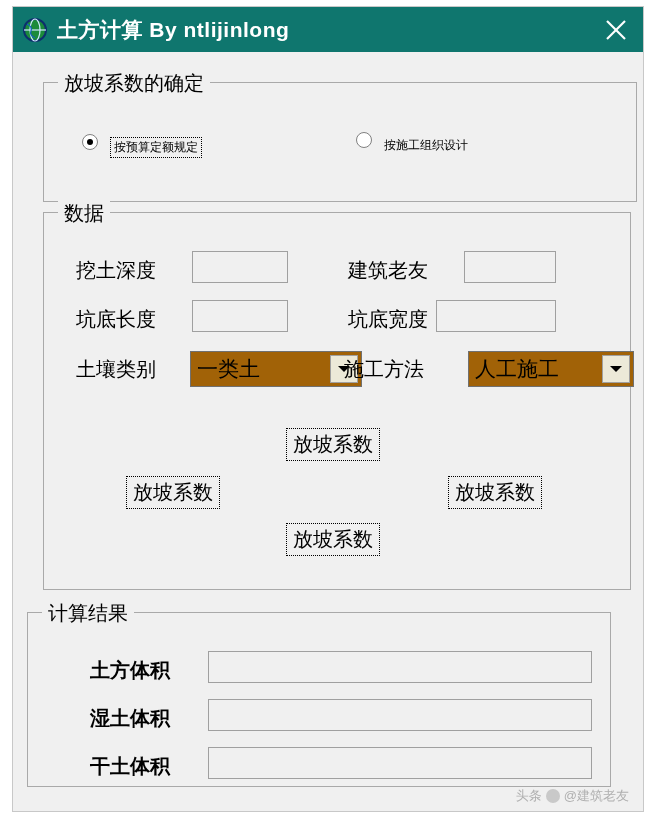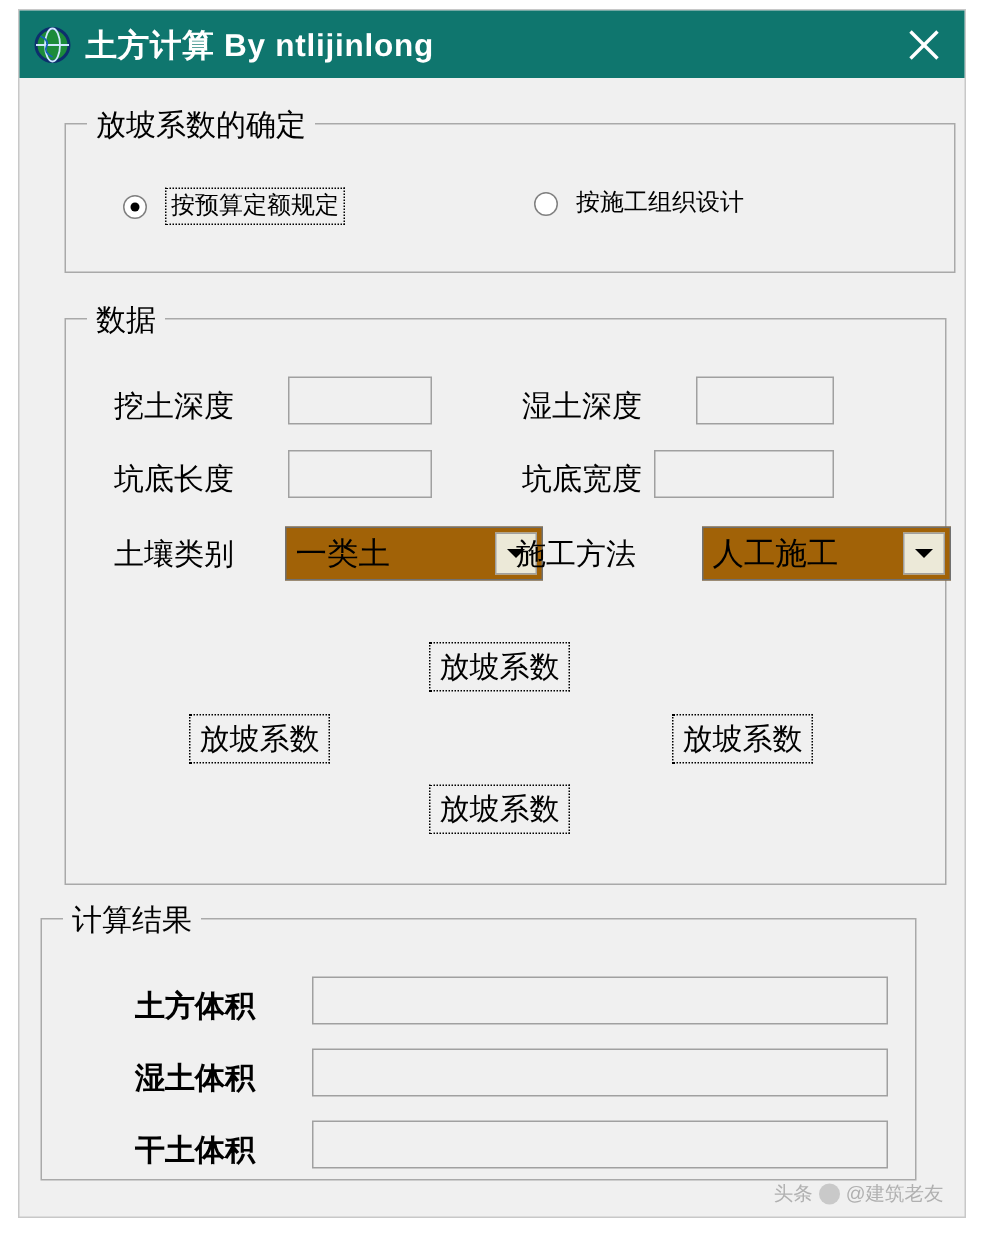--- a/index.html
+++ b/index.html
@@ -78,21 +78,21 @@
     padding: 0 6px;
     font-size: 20px;
     color: #000000;
     white-space: nowrap;
   }
 
   #group-slope {
     left: 30px;
     top: 75px;
     width: 594px;
-    height: 100px;
+    height: 120px;
   }
   #group-data {
     left: 30px;
     top: 205px;
     width: 588px;
     height: 378px;
   }
   #group-result {
     left: 14px;
     top: 605px;
@@ -121,23 +121,24 @@
     content: "";
     position: absolute;
     left: 4px;
     top: 4px;
     width: 6px;
     height: 6px;
     background: #000000;
     border-radius: 50%;
   }
   .radio-label {
-    font-size: 16px;
-    color: #000000;
-    white-space: nowrap;
+    font-size: 12px;
+    color: #000000;
+    white-space: nowrap;
+    margin-top: 12px;
   }
   .radio-label.focused {
     border: 1px dotted #000000;
     padding: 1px 3px;
   }
 
   #radio-budget { left: 38px; top: 42px; }
   #radio-construction { left: 312px; top: 42px; }
 
   
@@ -310,21 +311,21 @@
       <span class="radio-label">按施工组织设计</span>
     </div>
   </div>
 
   <div id="group-data" class="group-box">
     <div class="group-title">数据</div>
 
     <div id="label-dig-depth" class="field-label">挖土深度</div>
     <input id="input-dig-depth" class="text-input" type="text" value="" style="">
 
-    <div id="label-wet-depth" class="field-label">湿土深度</div>
+    <div id="label-wet-depth" class="field-label">建筑老友</div>
     <input id="input-wet-depth" class="text-input" type="text" value="" style="">
 
     <div id="label-pit-length" class="field-label">坑底长度</div>
     <input id="input-pit-length" class="text-input" type="text" value="" style="">
 
     <div id="label-pit-width" class="field-label">坑底宽度</div>
     <input id="input-pit-width" class="text-input" type="text" value="" style="">
 
     <div id="label-soil-type" class="field-label">土壤类别</div>
     <div id="combo-soil-type" class="combo">

